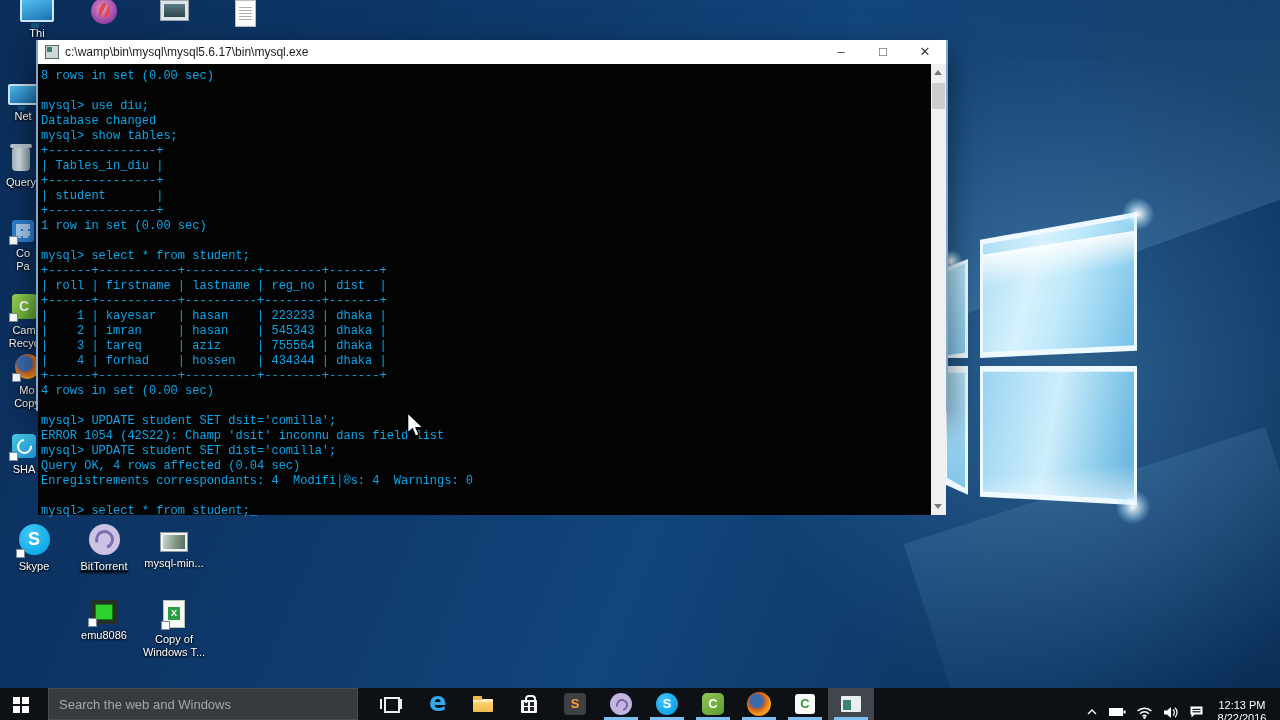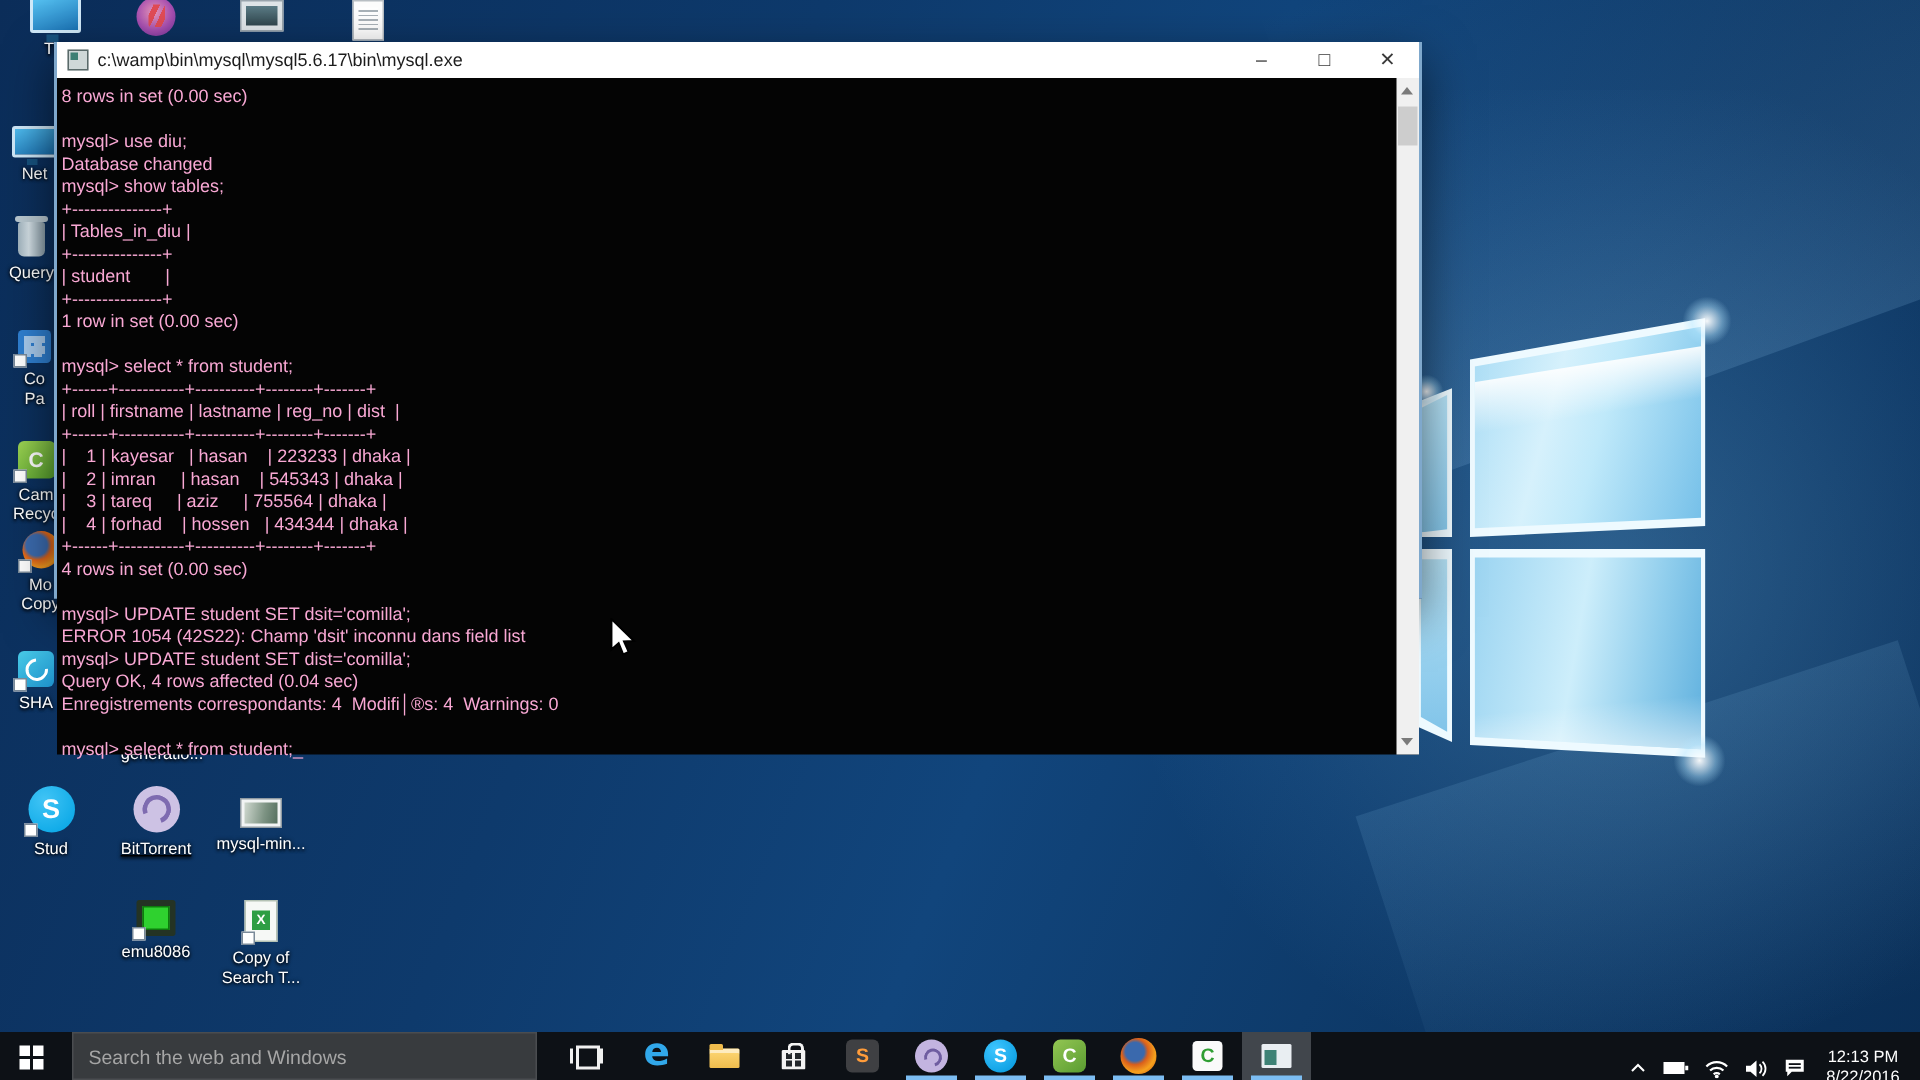--- a/index.html
+++ b/index.html
@@ -109,31 +109,31 @@
   .dt-emu8086 .ic{width:26px;height:24px;background:#243324;border-radius:2px;}
   .dt-emu8086 .ic::before{content:"";position:absolute;inset:4px;background:#2fd12f;border:1px solid #0d7a0d;}
   .dt-copy-of-keyword{left:132px;top:600px;}
   .dt-copy-of-keyword .ic{width:20px;height:26px;background:#f6f8f6;border:1px solid #b5c2b5;}
   .dt-copy-of-keyword .ic::before{content:"X";position:absolute;left:4px;top:6px;width:12px;height:13px;
     background:#2e9e44;color:#fff;font:bold 9px/13px "Liberation Sans",sans-serif;text-align:center;}
   .dt-hidden-partial{left:66px;top:497px;}
   .dt-hidden-partial .dt-label{margin-top:0;}
 
   
-  .win{position:absolute;left:36px;top:28px;width:912px;height:371px;z-index:10;
+  .win{position:absolute;left:36px;top:40px;width:912px;height:371px;z-index:10;
     border:2px solid #7fa8cc;border-top:none;box-sizing:border-box;background:#000;
     box-shadow:0 12px 30px rgba(0,0,0,.55);}
   .titlebar{height:24px;background:#fff;display:flex;align-items:center;padding:0 0 0 7px;}
   .title-icon{width:12px;height:12px;border:1px solid #5a6a6a;background:#cfd8d8;position:relative;flex:0 0 auto;}
   .title-icon::before{content:"";position:absolute;left:1px;top:1px;width:5px;height:5px;background:#3c7f74;}
   .title-text{flex:1;font-size:12px;color:#1c1c1c;padding-left:6px;white-space:nowrap;overflow:hidden;}
   .tb-btn{width:42px;text-align:center;font-size:13px;color:#3a3a3a;line-height:24px;flex:0 0 auto;}
   .console{position:relative;height:451px;background:#040404;}
-  .console pre{margin:0;padding:5px 18px 0 3px;font-family:Liberation Sans, sans-serif;
-    font-size:12px;line-height:15px;color:#f9a8d4;white-space:pre;}
+  .console pre{margin:0;padding:5px 18px 0 3px;font-family:Liberation Mono, monospace;
+    font-size:12px;line-height:15px;color:#0ea5e9;white-space:pre;}
   .scrollbar{position:absolute;right:0;top:0;width:15px;height:451px;background:#f0f0f0;}
   .sb-up,.sb-down{position:absolute;left:3px;width:0;height:0;border-left:4px solid transparent;border-right:4px solid transparent;}
   .sb-up{top:6px;border-bottom:5px solid #7a7a7a;}
   .sb-down{bottom:6px;border-top:5px solid #7a7a7a;}
   .sb-thumb{position:absolute;left:1px;top:19px;width:13px;height:26px;background:#cdcdcd;}
 
   
   .cursor{position:absolute;left:406px;top:412px;z-index:50;pointer-events:none;}
 
   
@@ -260,38 +260,38 @@
       <span class="ic"></span>
       <span class="dt-label">Mo
 Copy</span>
     </div>
       <div class="dt dt-shareit badge">
       <span class="ic"></span>
       <span class="dt-label">SHA</span>
     </div>
       <div class="dt dt-skype badge">
       <span class="ic"></span>
-      <span class="dt-label">Stud</span>
+      <span class="dt-label">Skype</span>
     </div>
       <div class="dt dt-bittorrent">
       <span class="ic"></span>
       <span class="dt-label">BitTorrent</span>
     </div>
       <div class="dt dt-mysql-min">
       <span class="ic"></span>
       <span class="dt-label">mysql-min...</span>
     </div>
       <div class="dt dt-emu8086 badge">
       <span class="ic"></span>
       <span class="dt-label">emu8086</span>
     </div>
       <div class="dt dt-copy-of-keyword badge">
       <span class="ic"></span>
       <span class="dt-label">Copy of
-Search T...</span>
+Windows T...</span>
     </div>
       <div class="dt dt-hidden-partial">
 
       <span class="dt-label">generatio...</span>
     </div>
     </div>
 
   <div class="win">
     <div class="titlebar">
       <span class="title-icon"></span>

